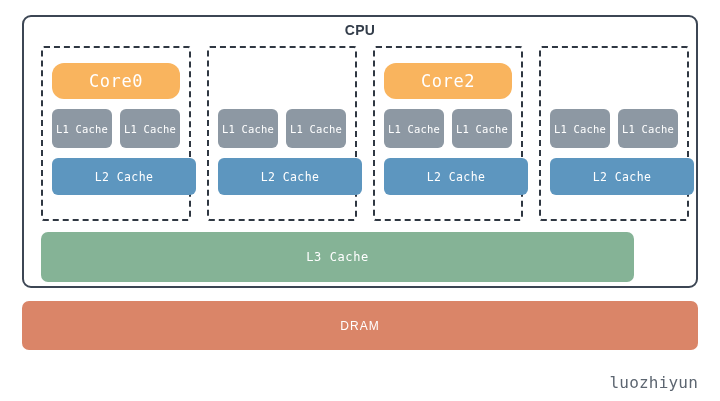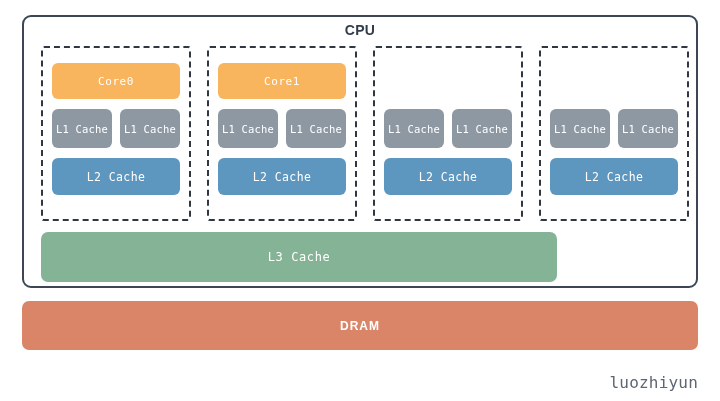--- a/index.html
+++ b/index.html
@@ -64,27 +64,27 @@
   .core-group.g2 { left: 349px; }
   .core-group.g3 { left: 515px; }
 
   
   .core-chip {
     position: absolute;
     left: 9px;
     top: 15px;
     width: 128px;
     height: 36px;
-    border-radius: 6px;
+    border-radius: 12px;
     background: #f9b45e;
     display: flex;
     align-items: center;
     justify-content: center;
     color: #ffffff;
-    font-size: 11px;
+    font-size: 17px;
     letter-spacing: 0.6px;
   }
 
   .l1-row {
     position: absolute;
     left: 9px;
     top: 61px;
     width: 128px;
     height: 39px;
     display: flex;
@@ -101,38 +101,38 @@
     color: #ffffff;
     font-size: 10.5px;
     letter-spacing: 0.2px;
     white-space: nowrap;
   }
 
   .l2-chip {
     position: absolute;
     left: 9px;
     top: 110px;
-    width: 128px;
+    width: 144px;
     height: 37px;
     border-radius: 6px;
     background: #5d96bf;
     display: flex;
     align-items: center;
     justify-content: center;
     color: #ffffff;
     font-size: 11.5px;
     letter-spacing: 0.4px;
   }
 
   
   .l3-chip {
     position: absolute;
     left: 17px;
     top: 215px;
-    width: 516px;
+    width: 593px;
     height: 50px;
     border-radius: 7px;
     background: #85b396;
     display: flex;
     align-items: center;
     justify-content: center;
     color: #ffffff;
     font-size: 12px;
     letter-spacing: 0.6px;
   }
@@ -145,21 +145,21 @@
     width: 676px;
     height: 49px;
     border-radius: 7px;
     background: #da8568;
     display: flex;
     align-items: center;
     justify-content: center;
     color: #ffffff;
     font-family: "Liberation Sans", "DejaVu Sans", sans-serif;
     font-size: 12px;
-    font-weight: bold;
+    font-weight: normal;
     letter-spacing: 1px;
   }
 
   
   .watermark {
     position: absolute;
     right: 22px;
     top: 373px;
     font-size: 16px;
     color: #5d6671;
@@ -178,29 +178,29 @@
     <div class="core-group g0">
       <div class="core-chip">Core0</div>
       <div class="l1-row">
         <div class="l1-chip">L1 Cache</div>
         <div class="l1-chip">L1 Cache</div>
       </div>
       <div class="l2-chip">L2 Cache</div>
     </div>
 
     <div class="core-group g1">
-      <div class="core-chip">Core1</div>
       <div class="l1-row">
         <div class="l1-chip">L1 Cache</div>
         <div class="l1-chip">L1 Cache</div>
       </div>
       <div class="l2-chip">L2 Cache</div>
     </div>
 
     <div class="core-group g2">
+      <div class="core-chip">Core2</div>
       <div class="l1-row">
         <div class="l1-chip">L1 Cache</div>
         <div class="l1-chip">L1 Cache</div>
       </div>
       <div class="l2-chip">L2 Cache</div>
     </div>
 
     <div class="core-group g3">
       <div class="l1-row">
         <div class="l1-chip">L1 Cache</div>

